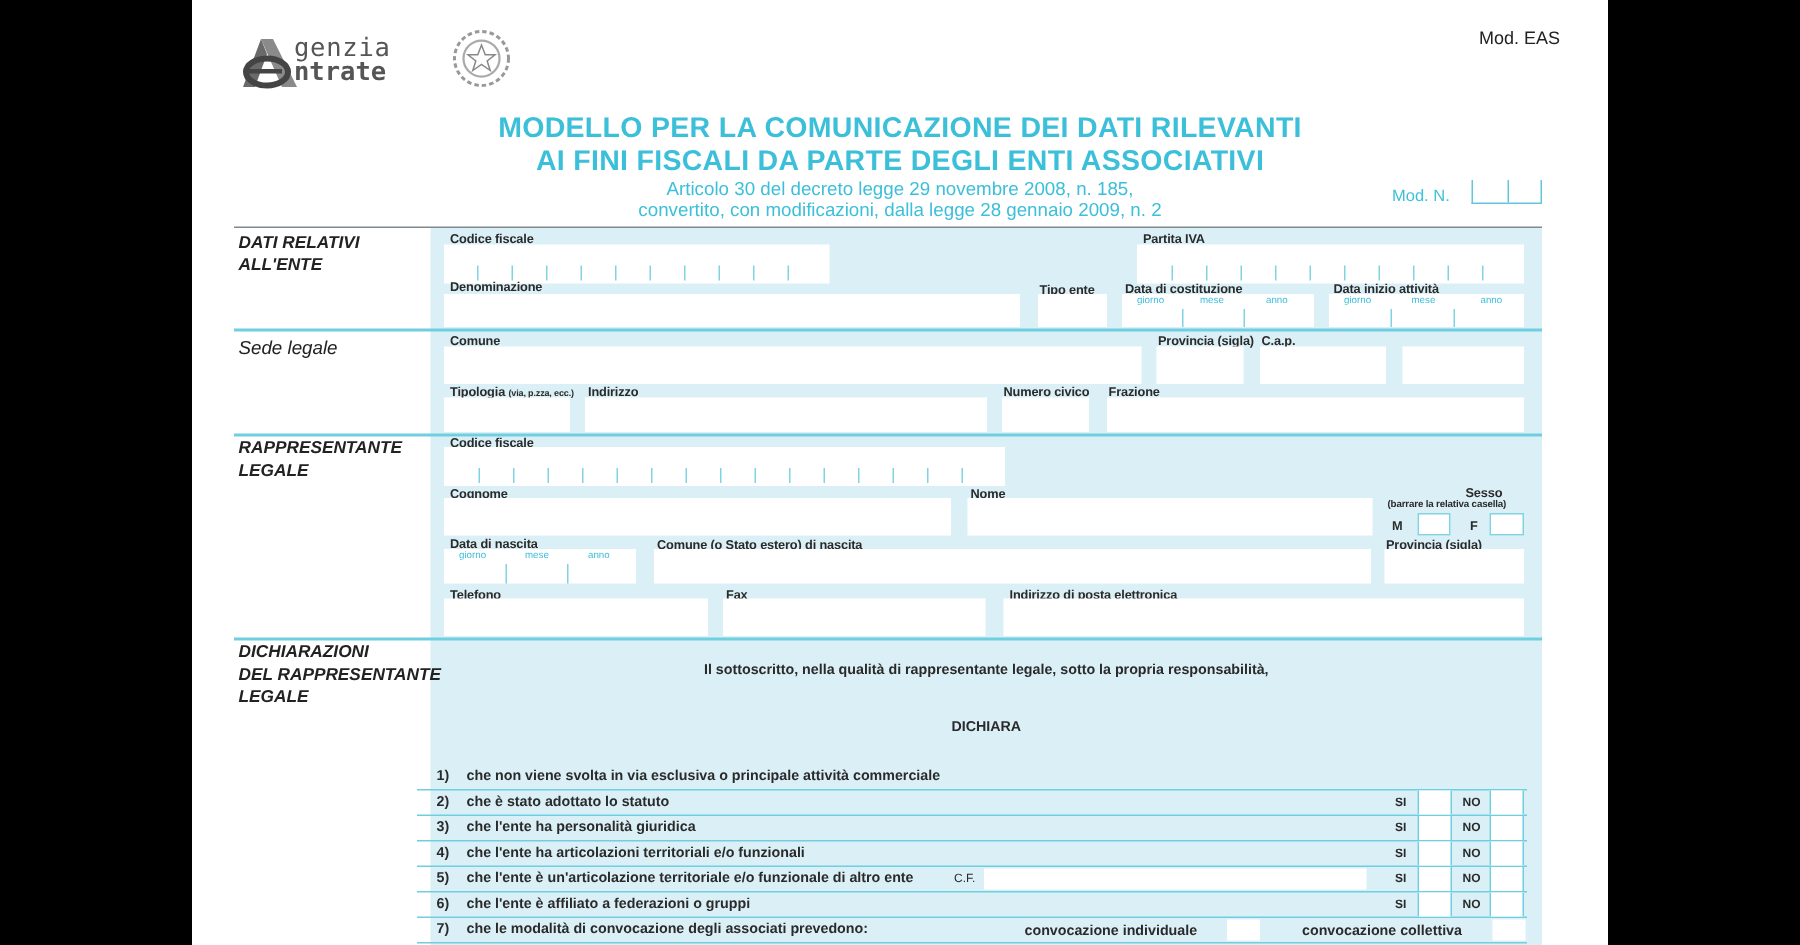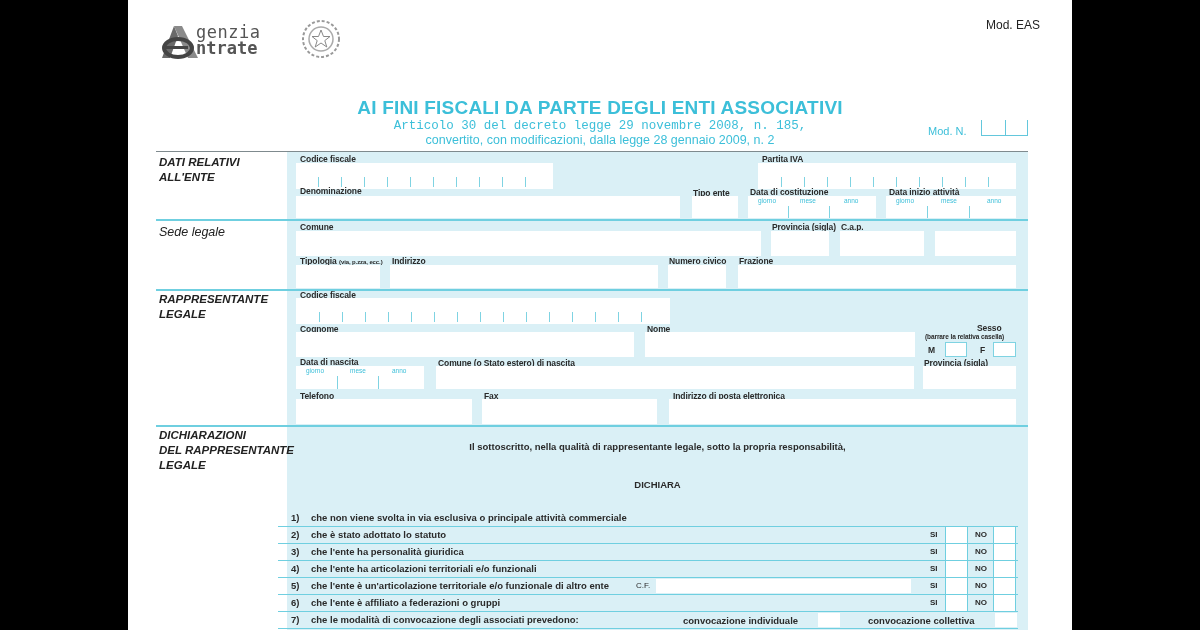--- a/index.html
+++ b/index.html
@@ -13,21 +13,21 @@
   .logo .mark { position: absolute; left: 0; top: 6px; width: 40px; height: 36px; }
   .logo .l1 { position: absolute; left: 36px; top: 4px; font-family: "DejaVu Sans Mono", monospace; font-size: 17px; color: #555; letter-spacing: 0.5px; }
   .logo .l2 { position: absolute; left: 36px; top: 20px; font-family: "DejaVu Sans Mono", monospace; font-size: 17px; color: #555; font-weight: bold; }
   .logo .emblem { position: absolute; left: 140px; top: 0; width: 42px; height: 42px; }
 
   .mod-eas { position: absolute; left: 845px; top: 18px; font-size: 12px; color: #222; margin-left: 13px; }
   .title { position: absolute; left: 150px; width: 644px; text-align: center; color: #3cbfd9; font-weight: bold; font-size: 19px; letter-spacing: 0.2px; white-space: nowrap; }
   .title.t1 { top: 75px; }
   .title.t2 { top: 97px; }
   .subtitle { position: absolute; left: 150px; width: 644px; text-align: center; color: #3cbfd9; font-size: 12.5px; white-space: nowrap; }
-  .subtitle.s1 { top: 119px; font-family: Liberation Mono, monospace; }
+  .subtitle.s1 { top: 119px; }
   .subtitle.s2 { top: 133px; }
   .modn-label { position: absolute; left: 800px; top: 125px; font-size: 11px; color: #3cbfd9; }
   .modn-box { position: absolute; left: 853px; top: 120px; width: 47px; height: 16px; border-left: 1px solid #63c7dc; border-right: 1px solid #63c7dc; border-bottom: 1px solid #63c7dc; }
   .modn-box::after { content: ""; position: absolute; left: 23px; top: 0; bottom: 0; border-left: 1px solid #63c7dc; }
 
   .topline { position: absolute; left: 28px; top: 151px; width: 872px; border-top: 1.5px solid #7f8a8e; }
 
   
   .formbg { position: absolute; left: 159px; top: 152px; width: 741px; height: 478px; background: #daf0f6; }
   .section-title { position: absolute; left: 31px; font-size: 11.5px; font-weight: bold; color: #222; line-height: 15px; text-transform: uppercase; font-style: italic; }
@@ -64,20 +64,21 @@
     <span class="l2">ntrate</span>
     <svg class="emblem" viewBox="0 0 42 42">
       <circle cx="21" cy="21" r="18" fill="none" stroke="#999" stroke-width="2" stroke-dasharray="3 2"></circle>
       <circle cx="21" cy="21" r="12" fill="none" stroke="#aaa" stroke-width="1.5"></circle>
       <polygon points="21,12 23.5,18.5 30,18.5 24.8,22.6 26.8,29 21,25 15.2,29 17.2,22.6 12,18.5 18.5,18.5" fill="none" stroke="#888" stroke-width="1"></polygon>
     </svg>
   </div>
 
   <span class="mod-eas">Mod. EAS</span>
 
+  <div class="title t1">MODELLO PER LA COMUNICAZIONE DEI DATI RILEVANTI</div>
   <div class="title t2">AI FINI FISCALI DA PARTE DEGLI ENTI ASSOCIATIVI</div>
   <div class="subtitle s1">Articolo 30 del decreto legge 29 novembre 2008, n. 185,</div>
   <div class="subtitle s2">convertito, con modificazioni, dalla legge 28 gennaio 2009, n. 2</div>
 
   <span class="modn-label">Mod. N.</span>
   <div class="modn-box"></div>
 
   <div class="topline"></div>
 
   <div class="formbg"></div>

